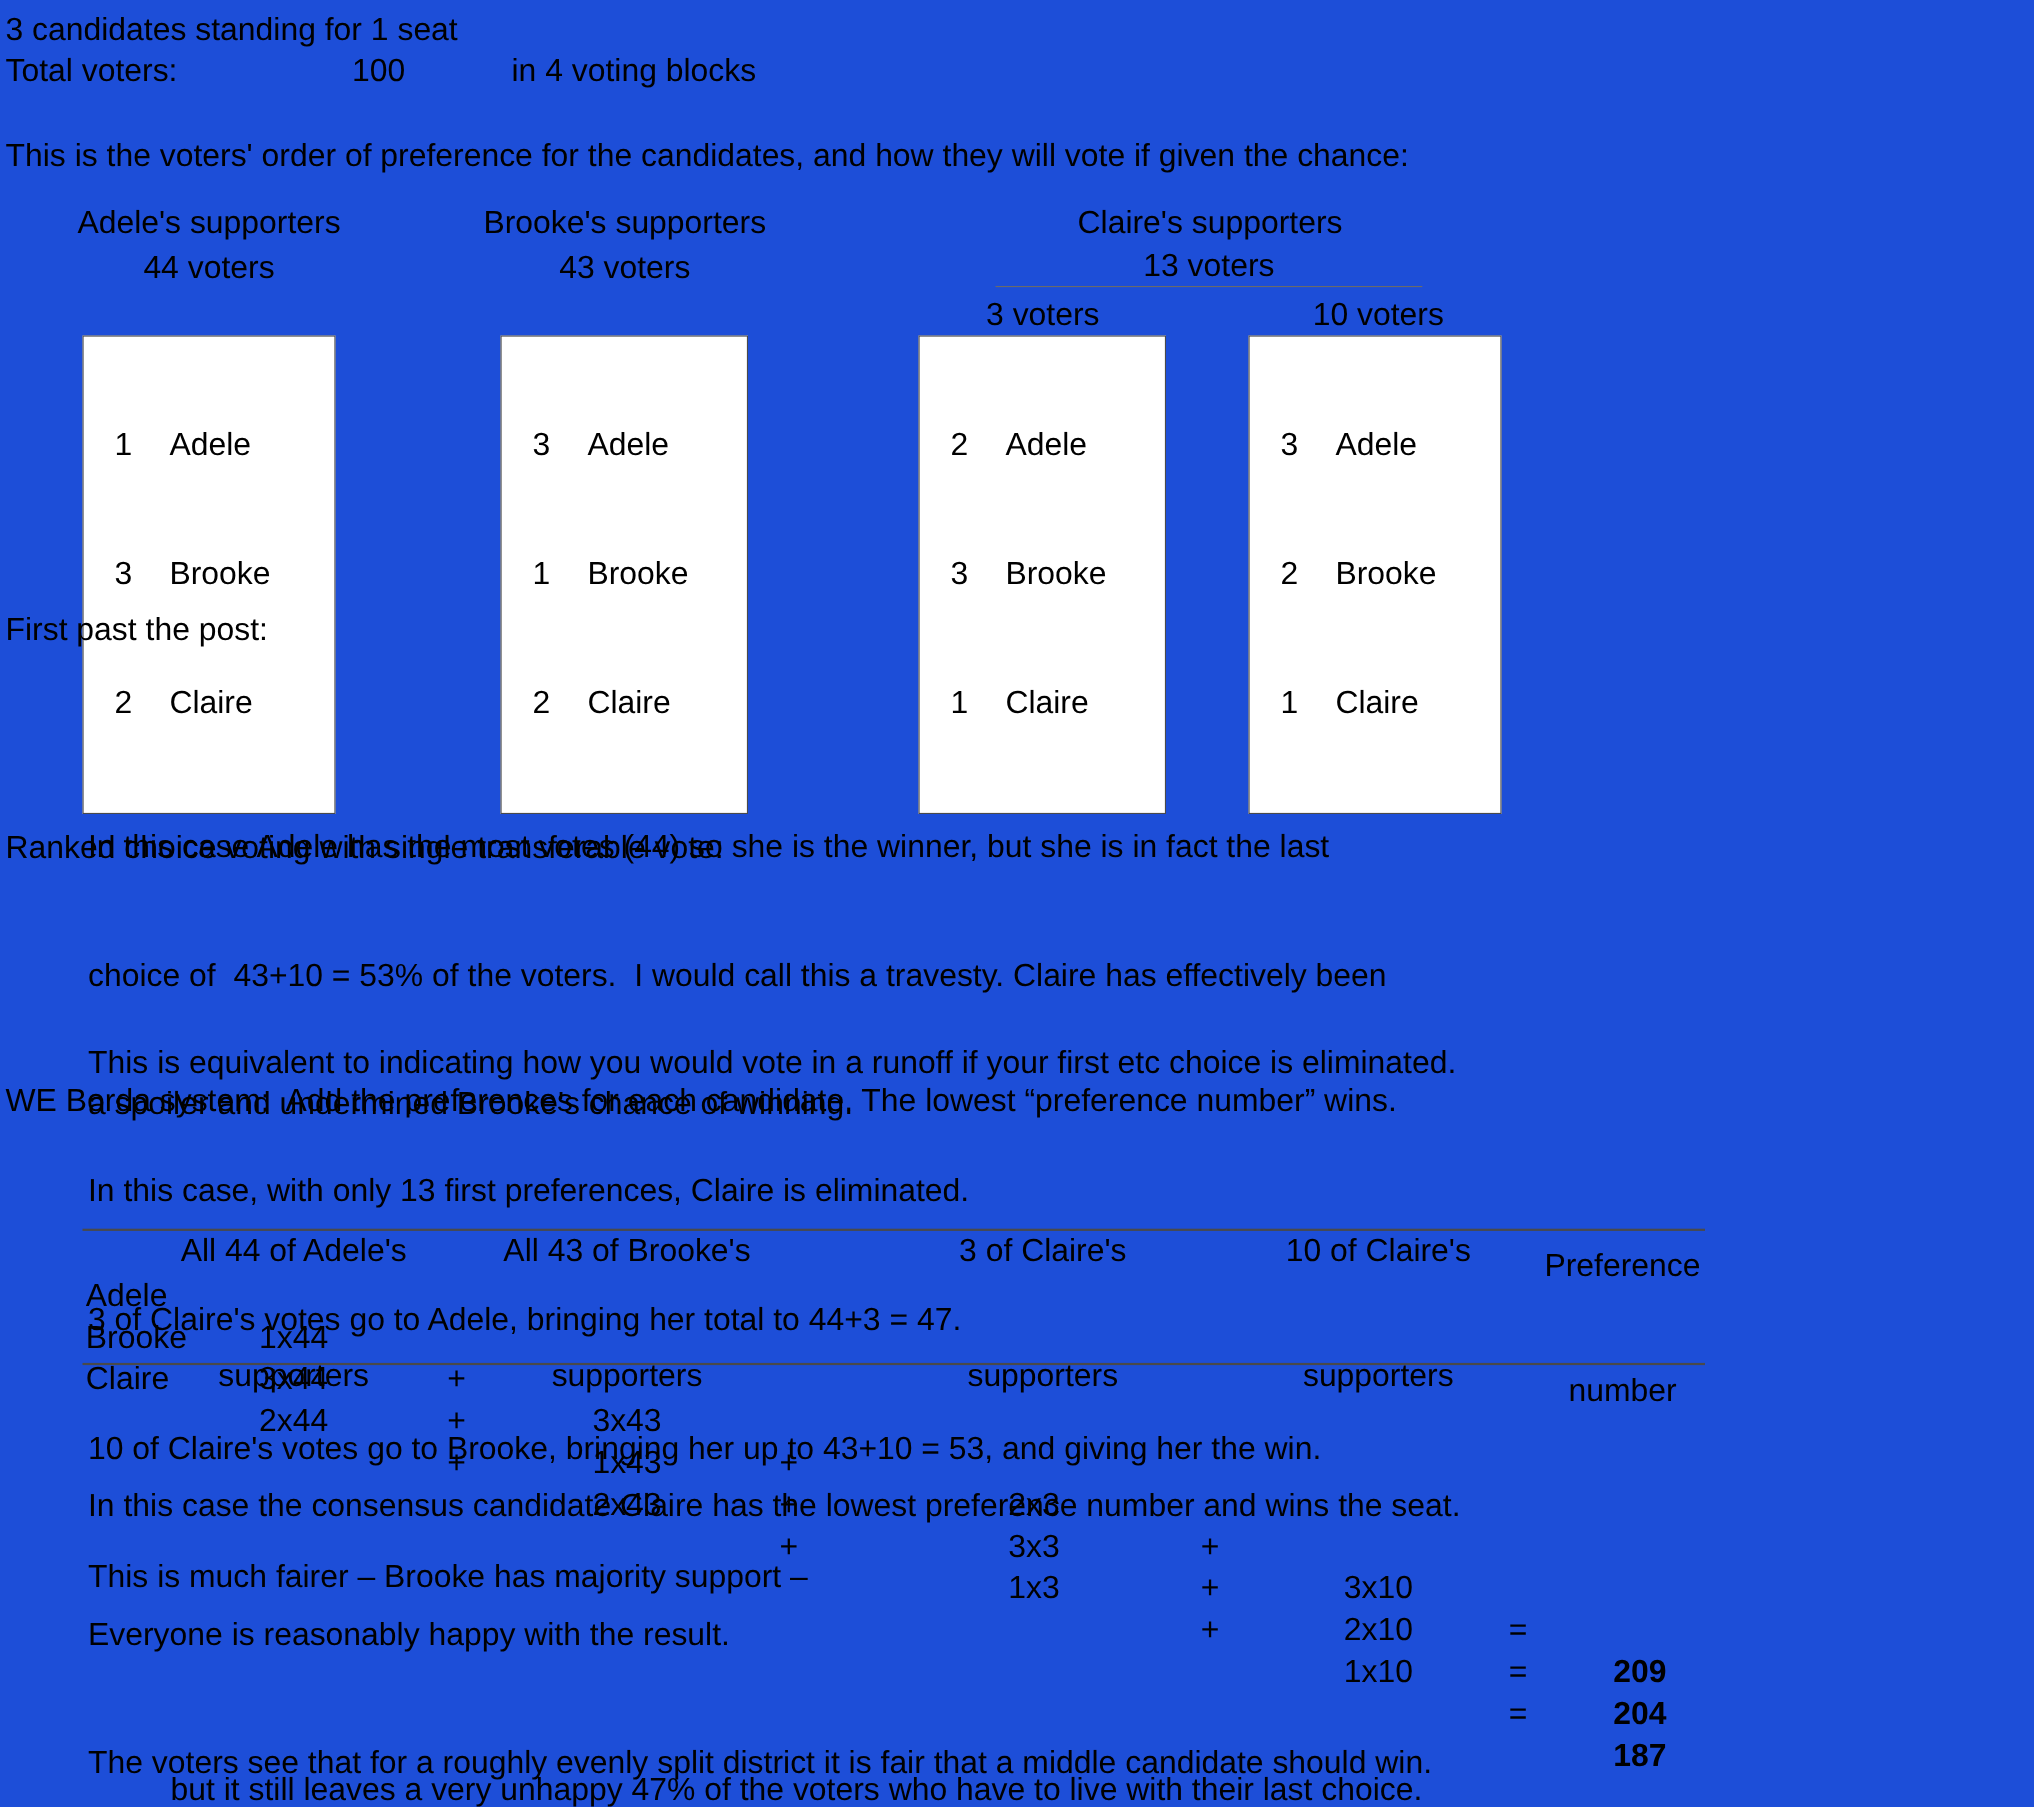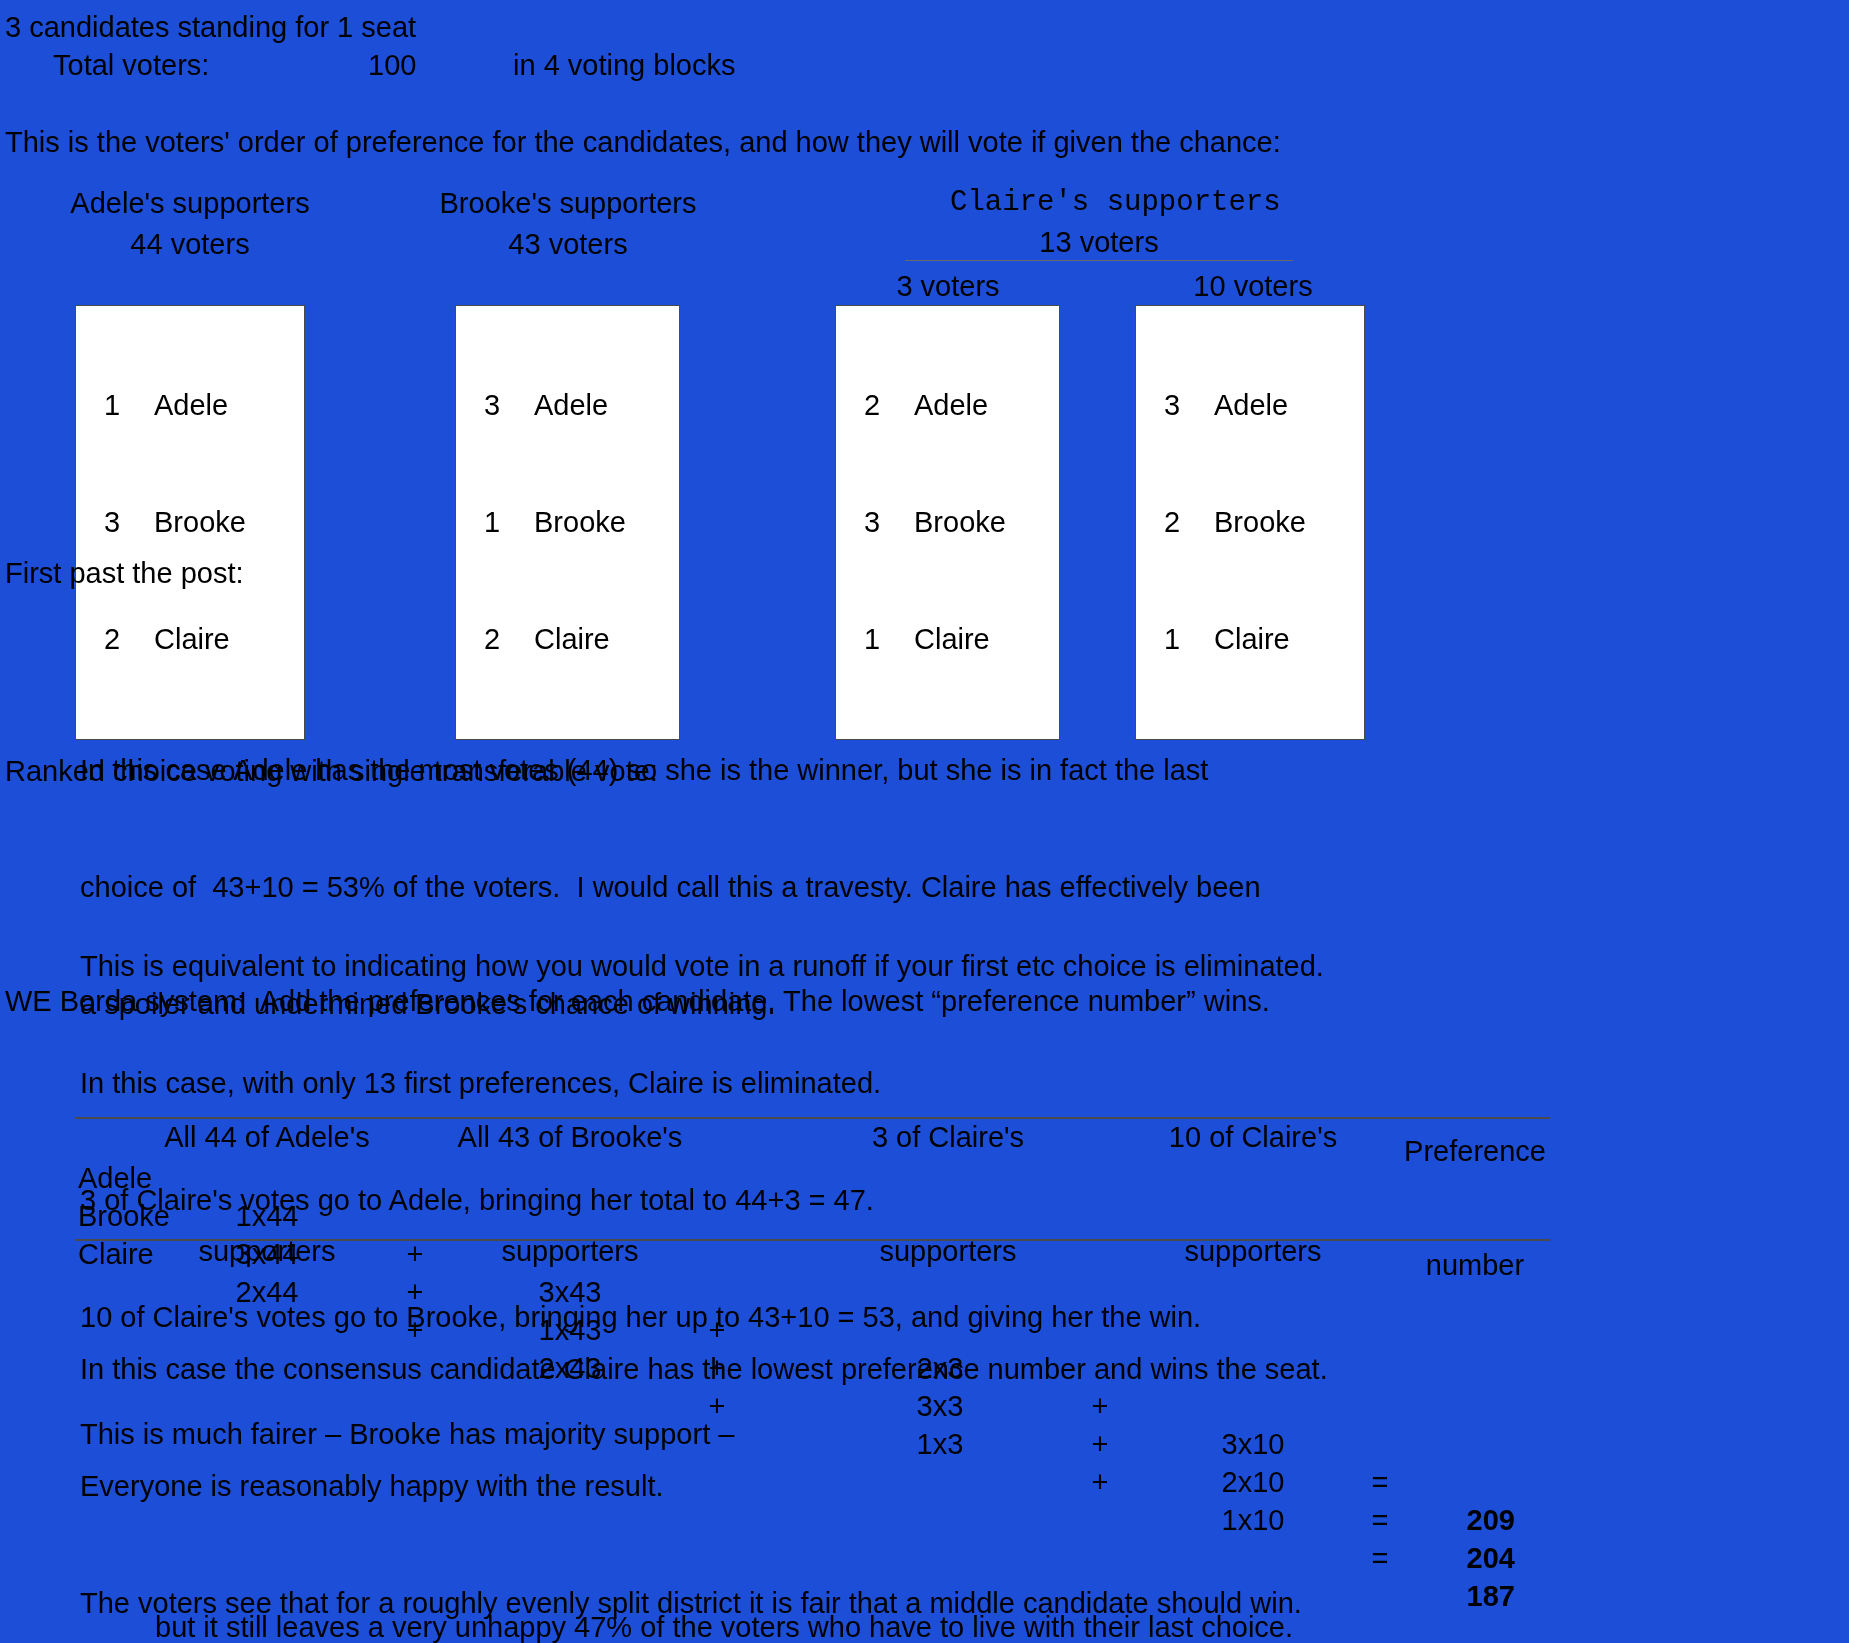--- a/index.html
+++ b/index.html
@@ -9,21 +9,21 @@
     font-size: 29px;
     color: #000000;
   }
   .page { position: relative; width: 1849px; height: 1643px; background: #1d4ed8; overflow: hidden; }
   .abs { position: absolute; white-space: pre; line-height: 38px; }
   .ctr { text-align: center; }
   .para { line-height: 39px; }
   .para > div { white-space: pre; }
   .indent1 { padding-left: 75px; }
   .indent2 { padding-left: 150px; }
-  .tv-label { display: inline-block; width: 315px; margin-left: 48px; }
+  .tv-label { display: inline-block; width: 315px; }
   .tv-value { display: inline-block; width: 145px; }
   .pref-box { border: 1px solid #4a4a4a; padding: 3px 0; background: #fff; }
   .pref-row { height: 41px; line-height: 41px; display: flex; padding-left: 28px; white-space: pre; }
   .pref-rank { width: 50px; }
   .claire-underline { border-bottom: 1px solid #6a6a6a; height: 36px; line-height: 34px; }
   .rule { position: absolute; height: 2px; background: #4a4a4a; }
   .bhdr { position: absolute; width: 320px; text-align: center; line-height: 38px; white-space: pre; }
   .brow { position: absolute; left: 0; width: 1849px; height: 38px; line-height: 38px; }
   .bcell { position: absolute; width: 200px; text-align: center; white-space: pre; }
   .bcell.cand { text-align: left; width: 220px; }
@@ -53,21 +53,21 @@
     
     <div class="abs ctr" style="top:4px; left:418px; width:300px;">Brooke's supporters</div>
     <div class="abs ctr" style="top:45px; left:418px; width:300px;">43 voters</div>
     <div class="abs pref-box" style="top:125px; left:455px; width:225px;">
       <div class="pref-row"><span class="pref-rank">3</span><span>Adele</span></div>
       <div class="pref-row"><span class="pref-rank">1</span><span>Brooke</span></div>
       <div class="pref-row"><span class="pref-rank">2</span><span>Claire</span></div>
     </div>
 
     
-    <div class="abs ctr" style="top:4px; left:950px; width:300px;font-family:Liberation Mono, monospace;">Claire's supporters</div>
+    <div class="abs ctr" style="top:4px; left:950px; width:300px;">Claire's supporters</div>
     <div class="abs ctr claire-underline" style="top:45px; left:905px; width:388px;">13 voters</div>
 
     <div class="abs ctr" style="top:87px; left:798px; width:300px;">3 voters</div>
     <div class="abs ctr" style="top:87px; left:1103px; width:300px;">10 voters</div>
 
     <div class="abs pref-box" style="top:125px; left:835px; width:225px;">
       <div class="pref-row"><span class="pref-rank">2</span><span>Adele</span></div>
       <div class="pref-row"><span class="pref-rank">3</span><span>Brooke</span></div>
       <div class="pref-row"><span class="pref-rank">1</span><span>Claire</span></div>
     </div>

